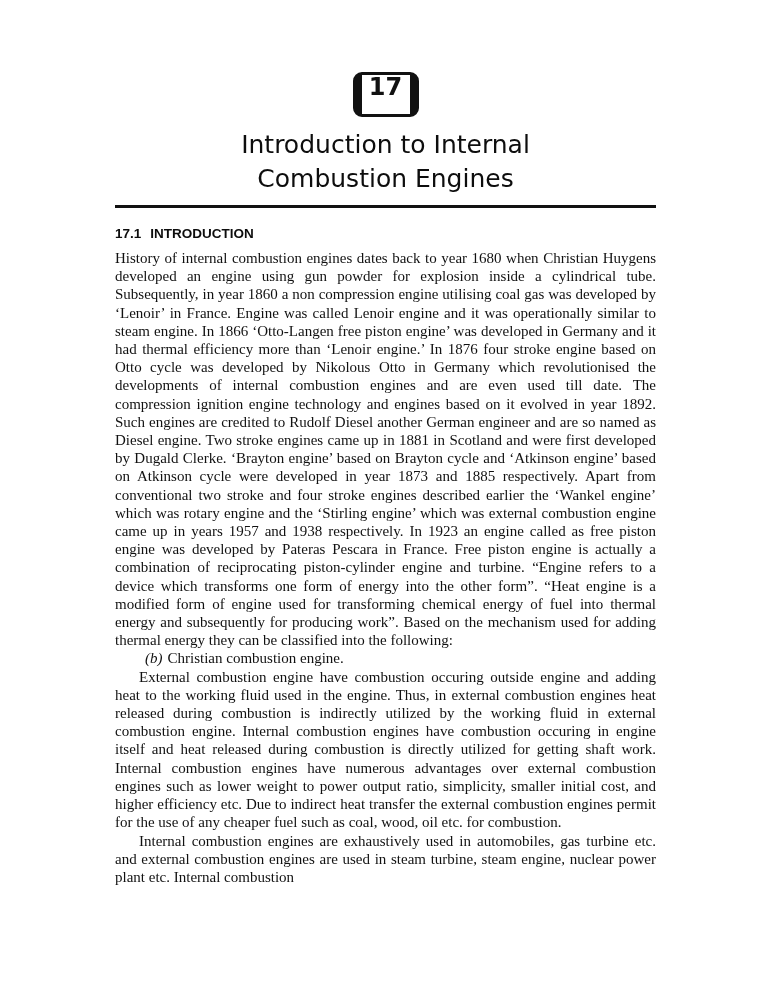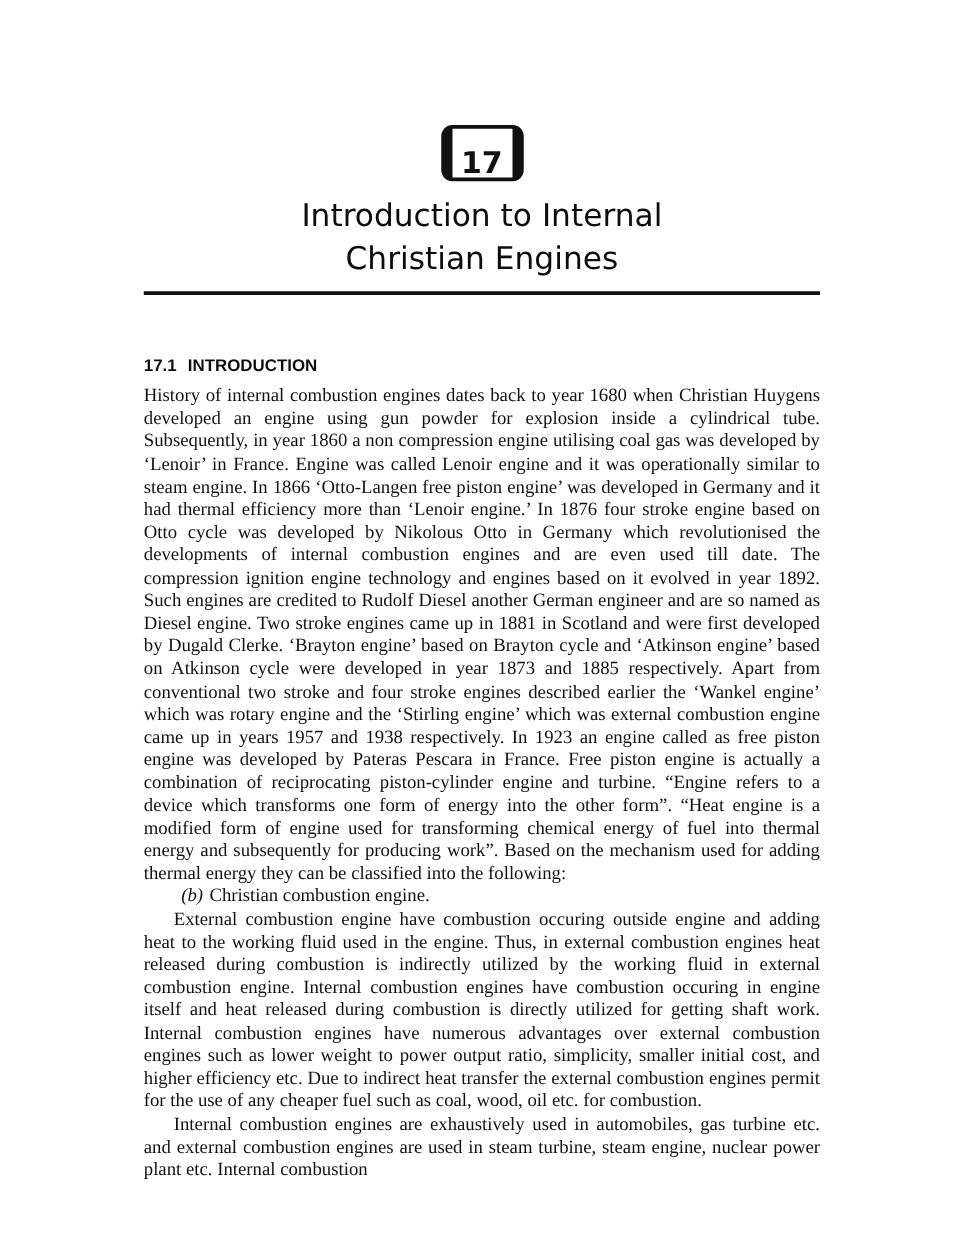--- a/index.html
+++ b/index.html
@@ -19,30 +19,30 @@
     background: #ffffff;
     overflow: hidden;
   }
   .content {
     position: absolute;
     left: 115px;
     top: 0;
     width: 541px;
   }
   .chapter-badge {
-    margin: 100px auto 0 auto;
+    margin: 72px auto 0 auto;
     width: 66px;
     height: 45px;
     border-top: 3px solid #111;
     border-bottom: 3px solid #111;
     border-left: 9px solid #111;
     border-right: 9px solid #111;
     border-radius: 9px;
     display: flex;
-    align-items: flex-end;
+    align-items: flex-start;
     justify-content: center;
     background: #ffffff;
   }
   .chapter-num {
     font-family: "DejaVu Sans", sans-serif;
     font-weight: bold;
     font-size: 24px;
     line-height: 1;
   }
   .title {
@@ -53,21 +53,21 @@
     font-size: 25px;
     line-height: 34px;
     color: #0d0d0d;
   }
   .rule {
     margin-top: 9px;
     height: 0;
     border-top: 3.5px solid #111;
   }
   .section-heading {
-    margin-top: 49px;
+    margin-top: 18px;
     font-family: "Liberation Sans", sans-serif;
     font-weight: bold;
     font-size: 13.5px;
     color: #0d0d0d;
   }
   .section-heading .sec-num { margin-right: 9px; }
   .body-text {
     margin-top: 8px;
     font-size: 15px;
     line-height: 18.2px;
@@ -84,21 +84,21 @@
 
 <div class="page">
   <div class="content">
 
     <div class="chapter-badge">
       <span class="chapter-num">17</span>
     </div>
 
     <div class="title">
       <div>Introduction to Internal</div>
-      <div>Christian Engines</div>
+      <div>Combustion Engines</div>
     </div>
 
     <div class="rule"></div>
 
     <div class="section-heading">
       <span class="sec-num">17.1</span><span>INTRODUCTION</span>
     </div>
 
     <div class="body-text">
       <div class="para">History of internal combustion engines dates back to year 1680 when Christian Huygens developed an engine using gun powder for explosion inside a cylindrical tube. Subsequently, in year 1860 a non compression engine utilising coal gas was developed by ‘Lenoir’ in France. Engine was called Lenoir engine and it was operationally similar to steam engine. In 1866 ‘Otto-Langen free piston engine’ was developed in Germany and it had thermal efficiency more than ‘Lenoir engine.’ In 1876 four stroke engine based on Otto cycle was developed by Nikolous Otto in Germany which revolutionised the developments of internal combustion engines and are even used till date. The compression ignition engine technology and engines based on it evolved in year 1892. Such engines are credited to Rudolf Diesel another German engineer and are so named as Diesel engine. Two stroke engines came up in 1881 in Scotland and were first developed by Dugald Clerke. ‘Brayton engine’ based on Brayton cycle and ‘Atkinson engine’ based on Atkinson cycle were developed in year 1873 and 1885 respectively. Apart from conventional two stroke and four stroke engines described earlier the ‘Wankel engine’ which was rotary engine and the ‘Stirling engine’ which was external combustion engine came up in years 1957 and 1938 respectively. In 1923 an engine called as free piston engine was developed by Pateras Pescara in France. Free piston engine is actually a combination of reciprocating piston-cylinder engine and turbine. “Engine refers to a device which transforms one form of energy into the other form”. “Heat engine is a modified form of engine used for transforming chemical energy of fuel into thermal energy and subsequently for producing work”. Based on the mechanism used for adding thermal energy they can be classified into the following:</div>

